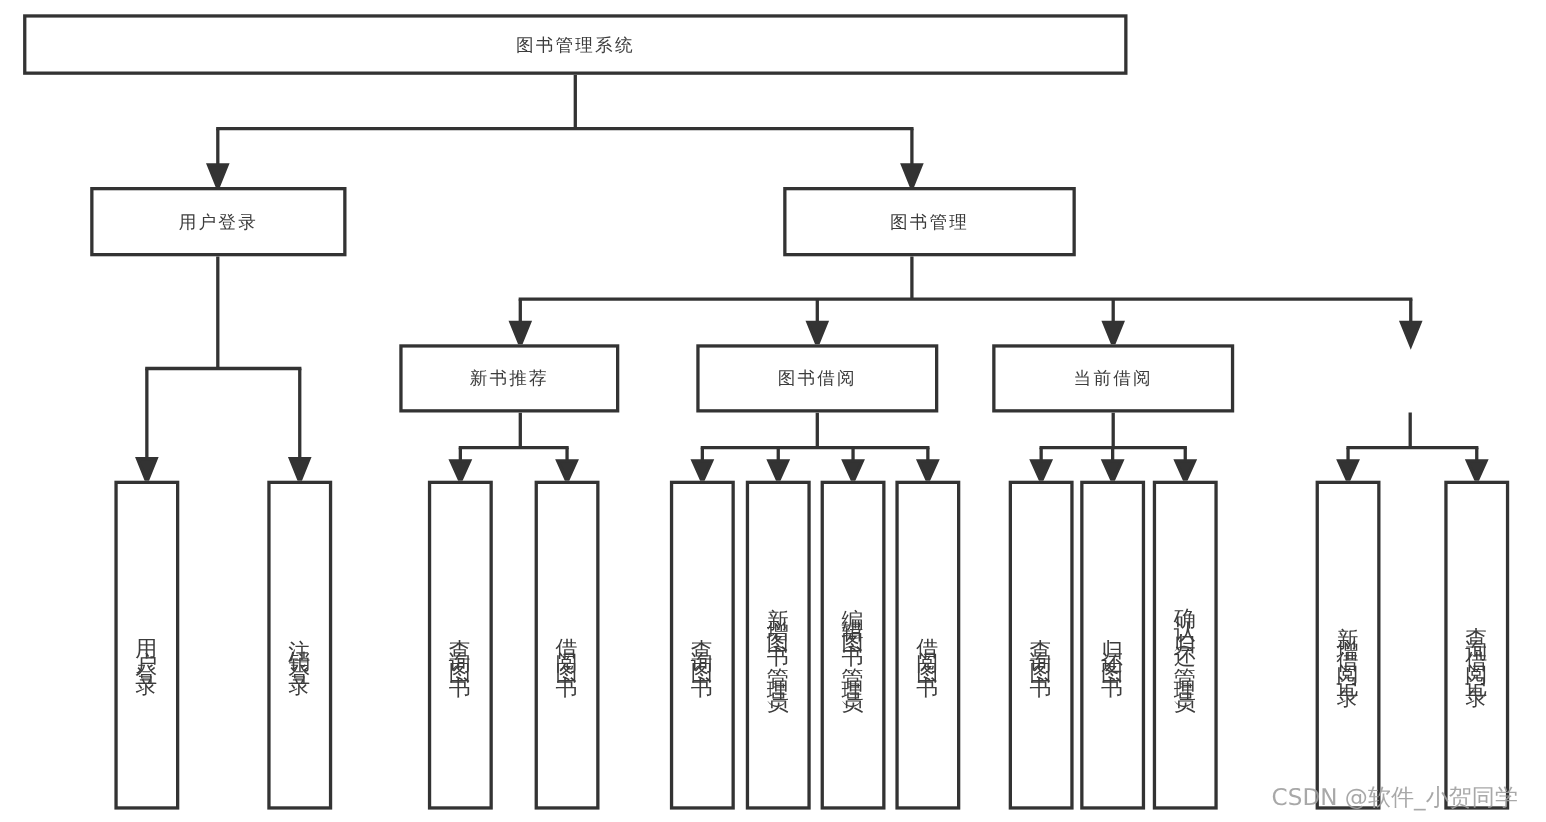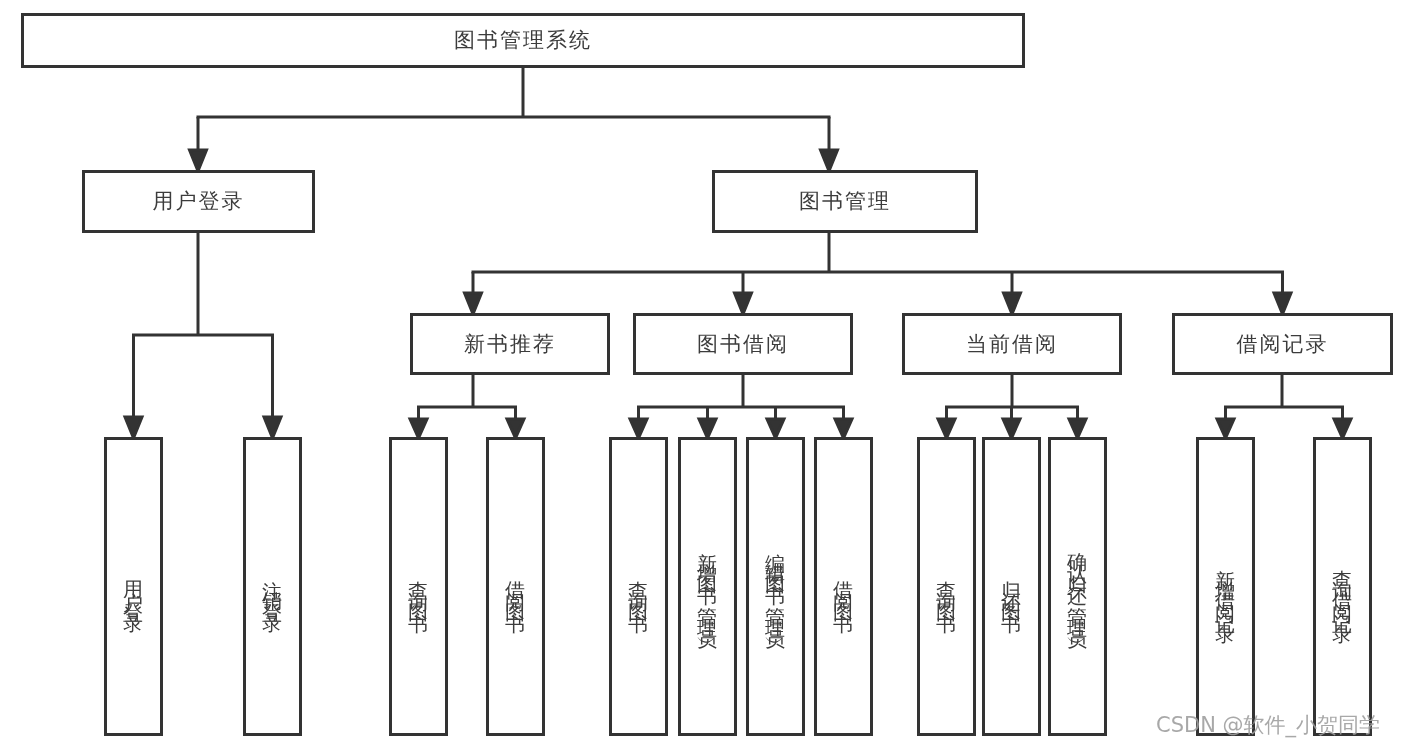--- a/index.html
+++ b/index.html
@@ -26,37 +26,37 @@
     position: absolute;
     box-sizing: border-box;
     border: 3px solid #333333;
     background: #ffffff;
     display: flex;
     align-items: center;
     justify-content: center;
     color: #3c3c3c;
   }
   .box.h .label {
-    font-size: 21px;
+    font-size: 16px;
     line-height: 1;
     letter-spacing: 2px;
     white-space: nowrap;
   }
   .box.v .label {
     writing-mode: vertical-rl;
     font-size: 20px;
     line-height: 1;
     letter-spacing: 11px;
     white-space: nowrap;
   }
   
   #b-root  { left: 21px;  top: 13px;  width: 1004px; height: 55px; }
   #b-l1-0  { left: 82px;  top: 170px; width: 233px;  height: 63px; }
   #b-l1-1  { left: 712px; top: 170px; width: 266px;  height: 63px; }
-  #b-l2-0  { left: 363px;  top: 313px; width: 200px; height: 62px; margin-left: 47px; }
+  #b-l2-0  { left: 363px;  top: 313px; width: 200px; height: 62px; }
   #b-l2-1  { left: 633px;  top: 313px; width: 220px; height: 62px; }
   #b-l2-2  { left: 902px;  top: 313px; width: 220px; height: 62px; }
   #b-l2-3  { left: 1172px; top: 313px; width: 221px; height: 62px; }
   .box.v   { top: 437px; width: 59px; height: 299px; }
   #b-l3-0  { left: 104px; }
   #b-l3-1  { left: 243px; }
   #b-l3-2  { left: 389px; }
   #b-l3-3  { left: 486px; }
   #b-l3-4  { left: 609px; }
   #b-l3-5  { left: 678px; }
@@ -174,23 +174,20 @@
 
   <div class="box h" id="b-l2-0">
     <span class="label">新书推荐</span>
   </div>
   <div class="box h" id="b-l2-2">
     <span class="label">当前借阅</span>
   </div>
   <div class="box h" id="b-l2-1">
     <span class="label">图书借阅</span>
   </div>
-  <div class="box h" id="b-l2-3">
-    <span class="label">借阅记录</span>
-  </div>
 
   <div class="box v" id="b-l3-0">
     <span class="label">用户登录</span>
   </div>
   <div class="box v" id="b-l3-1">
     <span class="label">注销登录</span>
   </div>
   <div class="box v" id="b-l3-2">
     <span class="label">查询图书</span>
   </div>

